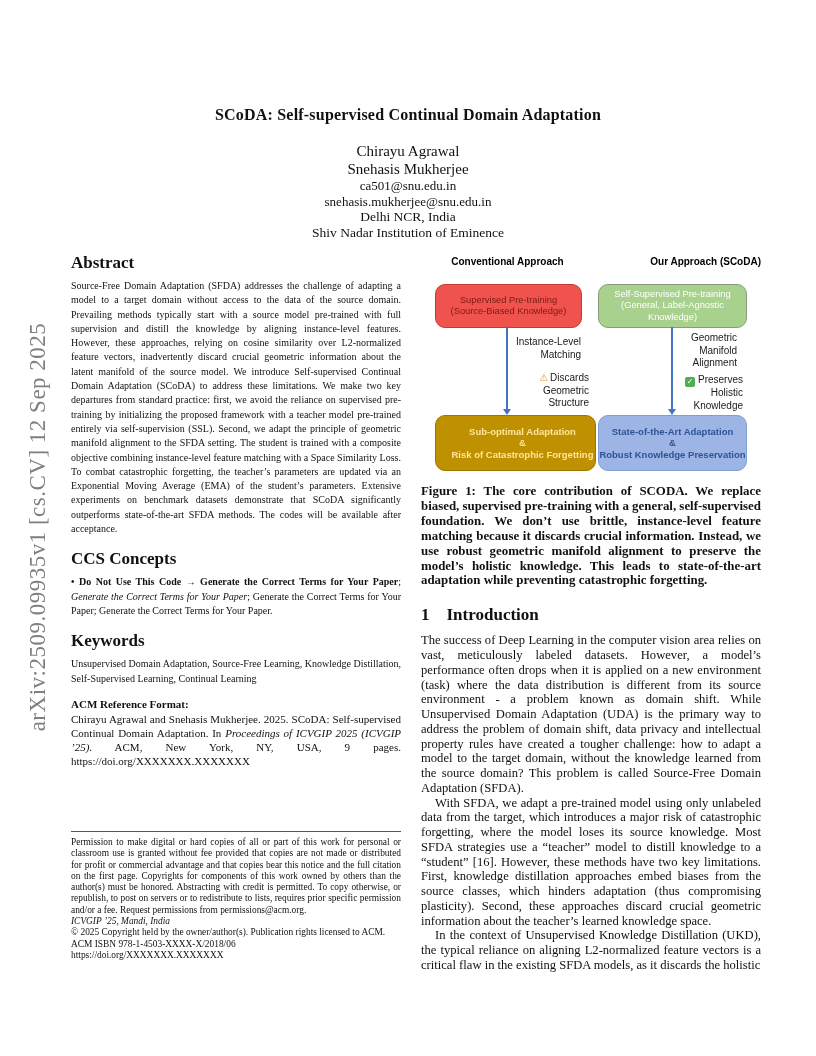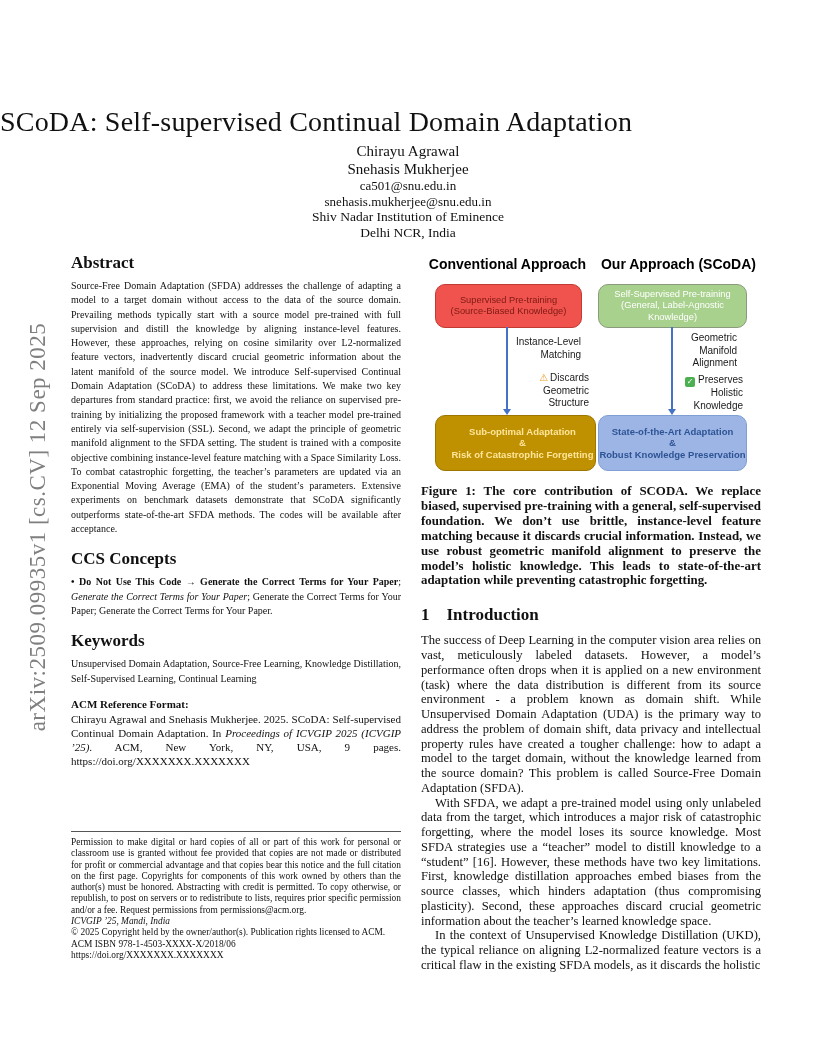--- a/index.html
+++ b/index.html
@@ -9,45 +9,45 @@
     font-family:"Liberation Serif",serif;color:#111;
   }
   
   .arxiv{
     position:absolute;left:38px;top:527px;
     transform:translate(-50%,-50%) rotate(-90deg);
     white-space:nowrap;font-size:23px;color:#7f7f7f;
     font-family:"Liberation Serif",serif;letter-spacing:.5px;
   }
   
-  .title{position:absolute;top:106px;left:0;right:0;
-    font-size:28px;font-weight:normal;letter-spacing:.2px;}
+  .title{position:absolute;top:106px;left:0;right:0;text-align:center;
+    font-size:16px;font-weight:bold;letter-spacing:.2px;}
   .authors{position:absolute;top:143px;left:0;right:0;text-align:center;line-height:1.18;}
   .author-name{font-size:15px;}
   .author-email{font-size:13px;}
   .author-affil{font-size:13.5px;}
   
   .col-left{position:absolute;left:71px;top:253px;width:330px;}
   .col-right{position:absolute;left:421px;top:252px;width:340px;}
   .sec-head{font-size:17px;font-weight:bold;margin:0 0 6px 0;}
   .body-text{font-size:10px;line-height:14.3px;text-align:justify;margin:0;}
   .mt{margin-top:13px;}
   .small-head{font-size:11px;font-weight:bold;margin:12px 0 2px 0;}
   .small-text{font-size:11px;line-height:14px;text-align:justify;margin:0;}
   .footnote{position:absolute;top:578px;left:0;right:0;}
   .footnote hr{border:none;border-top:1px solid #555;margin:0 0 5px 0;}
   .perm{font-size:9.4px;line-height:11.3px;text-align:justify;margin:0;color:#111;}
   .perm-line{font-size:9.4px;line-height:11.3px;margin:0;}
   .italic{font-style:italic;}
   .bold{font-weight:bold;}
   
   .figure{position:relative;height:224px;font-family:"Liberation Sans",sans-serif;}
-  .fig-head{position:absolute;top:4px;font-size:14px;font-weight:bold;color:#000;text-align:center;}
+  .fig-head{position:absolute;top:4px;font-size:10px;font-weight:bold;color:#000;text-align:center;}
   .fig-head-left{left:0;width:173px;}
-  .fig-head-right{left:175px;width:165px;}
+  .fig-head-right{left:175px;width:165px;text-align:right;}
   .fig-box{position:absolute;border-radius:10px;display:flex;flex-direction:column;
     justify-content:center;text-align:center;font-size:9.3px;line-height:11.5px;}
   .box-red{left:14px;top:32px;width:145px;height:42px;background:var(--red_fill);
     border:1.5px solid var(--red_border);color:var(--red_text);}
   .box-green{left:177px;top:32px;width:147px;height:42px;background:var(--green_fill);
     border:1.5px solid var(--green_border);color:var(--green_text);justify-content:center;}
   .box-gold{left:14px;top:163px;width:145px;height:54px;background:var(--gold_fill);
     border:1.5px solid var(--gold_border);color:var(--gold_text);font-weight:bold;font-size:9.5px;padding-left:14px;}
   .box-blue{left:177px;top:163px;width:147px;height:54px;background:var(--blue_fill);
     border:1.5px solid var(--blue_border);color:var(--blue_text);font-weight:bold;font-size:9.5px;}
@@ -81,22 +81,22 @@
 
   <div class="arxiv">arXiv:2509.09935v1  [cs.CV]  12 Sep 2025</div>
 
   <div class="title">SCoDA: Self-supervised Continual Domain Adaptation</div>
 
   <div class="authors">
     <div class="author-name">Chirayu Agrawal</div>
     <div class="author-name">Snehasis Mukherjee</div>
     <div class="author-email">ca501@snu.edu.in</div>
     <div class="author-email">snehasis.mukherjee@snu.edu.in</div>
+    <div class="author-affil">Delhi NCR, India</div>
     <div class="author-affil">Shiv Nadar Institution of Eminence</div>
-    <div class="author-affil">Delhi NCR, India</div>
   </div>
 
   <div class="col-left">
     <div class="sec-head">Abstract</div>
     <p class="body-text">Source-Free Domain Adaptation (SFDA) addresses the challenge of adapting a model to a target domain without access to the data of the source domain. Prevailing methods typically start with a source model pre-trained with full supervision and distill the knowledge by aligning instance-level features. However, these approaches, relying on cosine similarity over L2-normalized feature vectors, inadvertently discard crucial geometric information about the latent manifold of the source model. We introduce Self-supervised Continual Domain Adaptation (SCoDA) to address these limitations. We make two key departures from standard practice: first, we avoid the reliance on supervised pre-training by initializing the proposed framework with a teacher model pre-trained entirely via self-supervision (SSL). Second, we adapt the principle of geometric manifold alignment to the SFDA setting. The student is trained with a composite objective combining instance-level feature matching with a Space Similarity Loss. To combat catastrophic forgetting, the teacher’s parameters are updated via an Exponential Moving Average (EMA) of the student’s parameters. Extensive experiments on benchmark datasets demonstrate that SCoDA significantly outperforms state-of-the-art SFDA methods. The codes will be available after acceptance.</p>
 
     <div class="sec-head mt">CCS Concepts</div>
     <p class="body-text"><span class="bold">• Do Not Use This Code → Generate the Correct Terms for Your Paper</span><span>; </span><span class="italic">Generate the Correct Terms for Your Paper</span><span>; Generate the Correct Terms for Your Paper; Generate the Correct Terms for Your Paper.</span></p>
 
     <div class="sec-head mt">Keywords</div>

